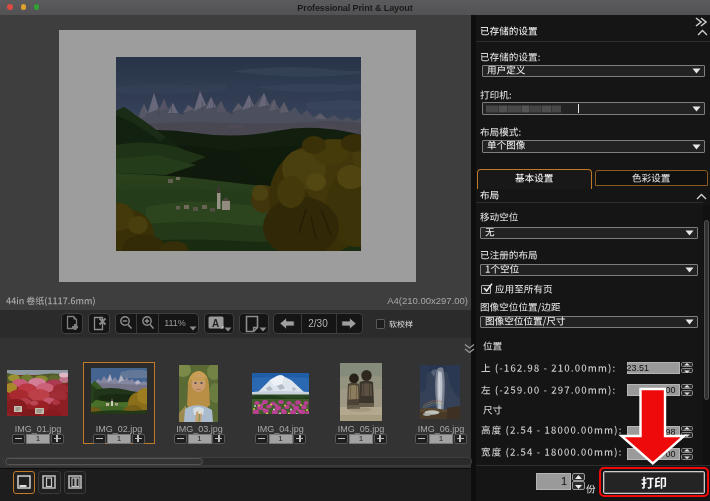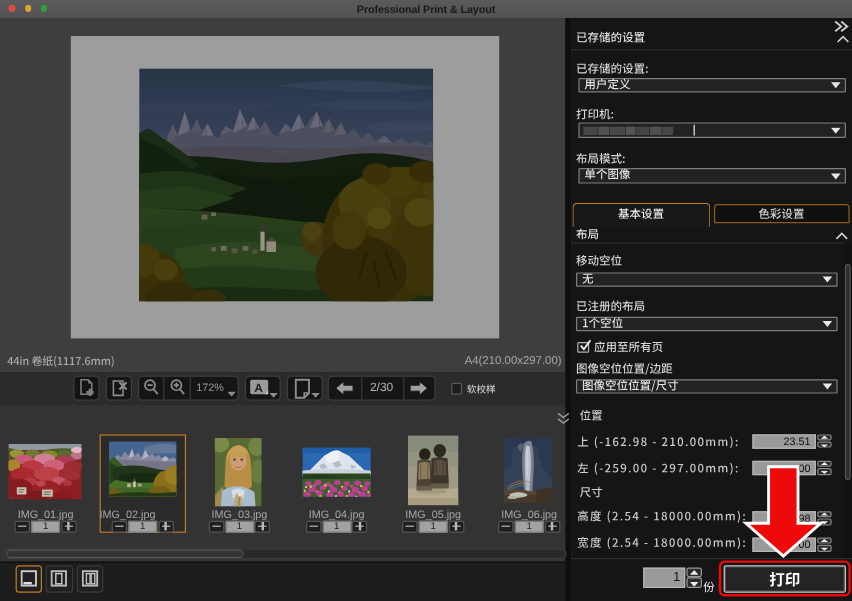--- a/index.html
+++ b/index.html
@@ -131,21 +131,21 @@
 <svg class="a" style="left:118px;top:315px" width="16" height="16" viewBox="0 0 16 16">
 <circle cx="7" cy="6" r="4.2" fill="none" stroke="#8d8d8d" stroke-width="1.4"></circle>
 <path d="M10 9.5l3.5 4" stroke="#8d8d8d" stroke-width="1.5"></path>
 <path d="M4.8 6h4.4" stroke="#8d8d8d" stroke-width="1.4"></path>
   </svg>
 <svg class="a" style="left:140px;top:315px" width="16" height="16" viewBox="0 0 16 16">
 <circle cx="7" cy="6" r="4.2" fill="none" stroke="#8d8d8d" stroke-width="1.4"></circle>
 <path d="M10 9.5l3.5 4" stroke="#8d8d8d" stroke-width="1.5"></path>
 <path d="M4.8 6h4.4M7 3.8v4.4" stroke="#8d8d8d" stroke-width="1.4"></path>
   </svg>
-<div class="a" style="left:158px;top:317.5px;width:34px;text-align:center;font-size:9px;color:#9a9a9a">172%</div>
+<div class="a" style="left:158px;top:317.5px;width:34px;text-align:center;font-size:9px;color:#9a9a9a">111%</div>
 <svg class="a" style="left:189px;top:326px" width="8" height="5" viewBox="0 0 8 5">
     <path d="M0.5 0.5h7L4 4.5z" fill="#8d8d8d"></path>
   </svg>
 <svg class="a" style="left:208px;top:316px" width="22" height="16" viewBox="0 0 22 16">
 <rect x="0.5" y="0.5" width="15" height="12" rx="1.5" fill="#9a9a9a"></rect>
 <path d="M12.5 12.5l3-3v3z" fill="#c8c8c8"></path>
 <text x="7.5" y="10.5" font-family="Liberation Sans" font-size="10" font-weight="bold" fill="#222" text-anchor="middle">A</text>
 </svg>
 <svg class="a" style="left:224px;top:326.5px" width="8" height="5" viewBox="0 0 8 5">
     <path d="M0.5 0.5h7L4 4.5z" fill="#8d8d8d"></path>
@@ -345,21 +345,21 @@
 <ellipse cx="7" cy="49.5" rx="4" ry="1.4" fill="#aaada3"></ellipse>
   </svg>
 <div class="a" style="left:2px;top:423.5px;width:72px;text-align:center;font-size:9px;color:#a8a8a8">IMG_01.jpg</div>
 <div class="a" style="left:12.25px;top:433.5px;width:13px;height:10.5px;background:#1f1f1f;border:1px solid #565656;border-radius:2px"></div>
 <div class="a" style="left:15.25px;top:437.7px;width:7px;height:1.6px;background:#bbbbbb"></div>
 <div class="a" style="left:26.0px;top:433.5px;width:24px;height:10.5px;background:#a2a2a2;border:1px solid #787878"></div>
 <div class="a" style="left:26.0px;top:434.3px;width:24px;text-align:center;font-size:8px;color:#222">1</div>
 <div class="a" style="left:50.75px;top:433.5px;width:13px;height:10.5px;background:#1f1f1f;border:1px solid #565656;border-radius:2px"></div>
 <div class="a" style="left:53.75px;top:437.7px;width:7px;height:1.6px;background:#bbbbbb"></div>
 <div class="a" style="left:56.45px;top:435px;width:1.6px;height:7px;background:#bbbbbb"></div>
-<div class="a" style="left:83px;top:423.5px;width:72px;font-size:9px;color:#a8a8a8">IMG_02.jpg</div>
+<div class="a" style="left:83px;top:423.5px;width:72px;text-align:center;font-size:9px;color:#a8a8a8">IMG_02.jpg</div>
 <div class="a" style="left:93.25px;top:433.5px;width:13px;height:10.5px;background:#1f1f1f;border:1px solid #565656;border-radius:2px"></div>
 <div class="a" style="left:96.25px;top:437.7px;width:7px;height:1.6px;background:#bbbbbb"></div>
 <div class="a" style="left:107.0px;top:433.5px;width:24px;height:10.5px;background:#a2a2a2;border:1px solid #787878"></div>
 <div class="a" style="left:107.0px;top:434.3px;width:24px;text-align:center;font-size:8px;color:#222">1</div>
 <div class="a" style="left:131.75px;top:433.5px;width:13px;height:10.5px;background:#1f1f1f;border:1px solid #565656;border-radius:2px"></div>
 <div class="a" style="left:134.75px;top:437.7px;width:7px;height:1.6px;background:#bbbbbb"></div>
 <div class="a" style="left:137.45px;top:435px;width:1.6px;height:7px;background:#bbbbbb"></div>
 <div class="a" style="left:163.5px;top:423.5px;width:72px;text-align:center;font-size:9px;color:#a8a8a8">IMG_03.jpg</div>
 <div class="a" style="left:173.75px;top:433.5px;width:13px;height:10.5px;background:#1f1f1f;border:1px solid #565656;border-radius:2px"></div>
 <div class="a" style="left:176.75px;top:437.7px;width:7px;height:1.6px;background:#bbbbbb"></div>
@@ -596,21 +596,21 @@
     <use href="#m30" transform="translate(83.27,8.64) scale(0.00960,-0.00960)"></use>
     <use href="#m2E" transform="translate(89.79,8.64) scale(0.00960,-0.00960)"></use>
     <use href="#m30" transform="translate(93.70,8.64) scale(0.00960,-0.00960)"></use>
     <use href="#m30" transform="translate(100.22,8.64) scale(0.00960,-0.00960)"></use>
     <use href="#m6D" transform="translate(106.74,8.64) scale(0.00960,-0.00960)"></use>
     <use href="#m6D" transform="translate(116.85,8.64) scale(0.00960,-0.00960)"></use>
     <use href="#m29" transform="translate(126.95,8.64) scale(0.00960,-0.00960)"></use>
     <use href="#m3A" transform="translate(131.42,8.64) scale(0.00960,-0.00960)"></use>
   </svg>
 <div class="a" style="left:626.5px;top:361.5px;width:53px;height:12px;background:#9a9a9a;border:1px solid #b5b5b5"></div>
-<div class="a" style="left:626.5px;top:363.0px;width:49px;text-align:right;font-size:9px;color:#111111">23.51</div>
+<div class="a" style="left:626.5px;top:363.0px;width:49px;font-size:9px;color:#111111">23.51</div>
 <div class="a" style="left:681px;top:361.5px;width:11.5px;height:5.7px;background:#2a2a2a;border:1px solid #888888;border-radius:1.5px"></div>
 <div class="a" style="left:681px;top:367.8px;width:11.5px;height:5.7px;background:#2a2a2a;border:1px solid #888888;border-radius:1.5px"></div>
 <svg class="a" style="left:684px;top:363.1px" width="6" height="10" viewBox="0 0 6 10">
     <path d="M0 2.6h6L3 0z" fill="#e8e8e8"></path>
     <path d="M0 7.4h6L3 10z" fill="#e8e8e8"></path>
   </svg>
 <svg style="position:absolute;left:480.5px;top:385.4px;overflow:visible" width="137" height="12" fill="#cccccc">
     <use href="#m5DE6" transform="translate(0.00,8.64) scale(0.00960,-0.00960)"></use>
     <use href="#m28" transform="translate(13.86,8.64) scale(0.00960,-0.00960)"></use>
     <use href="#m2D" transform="translate(18.33,8.64) scale(0.00960,-0.00960)"></use>

